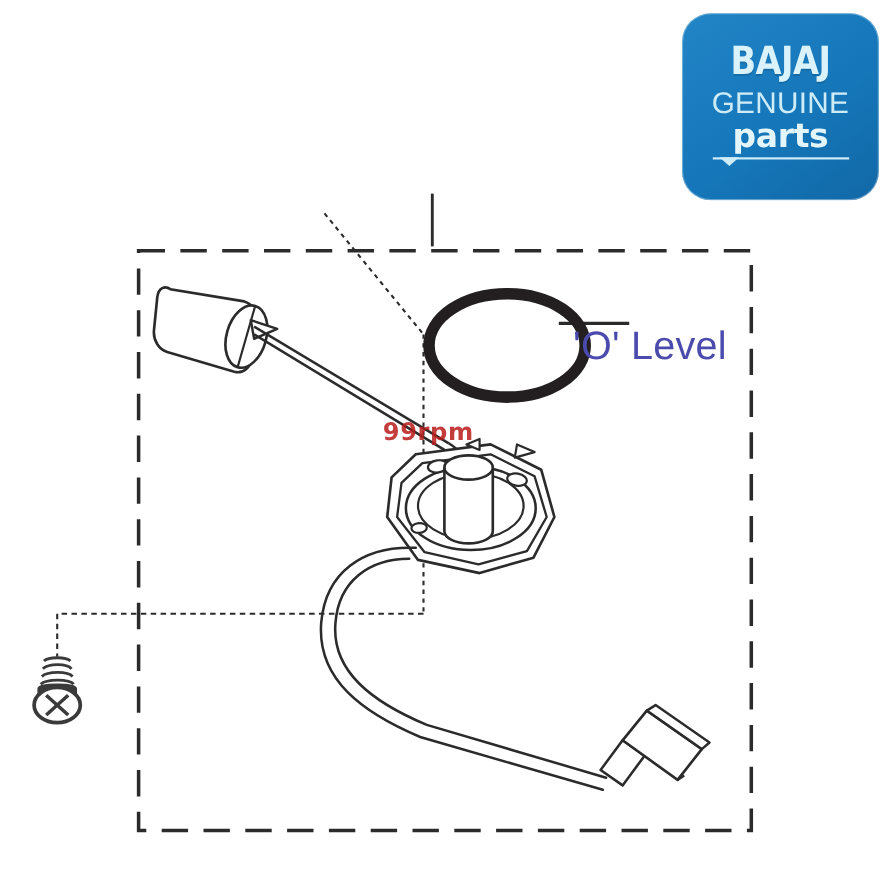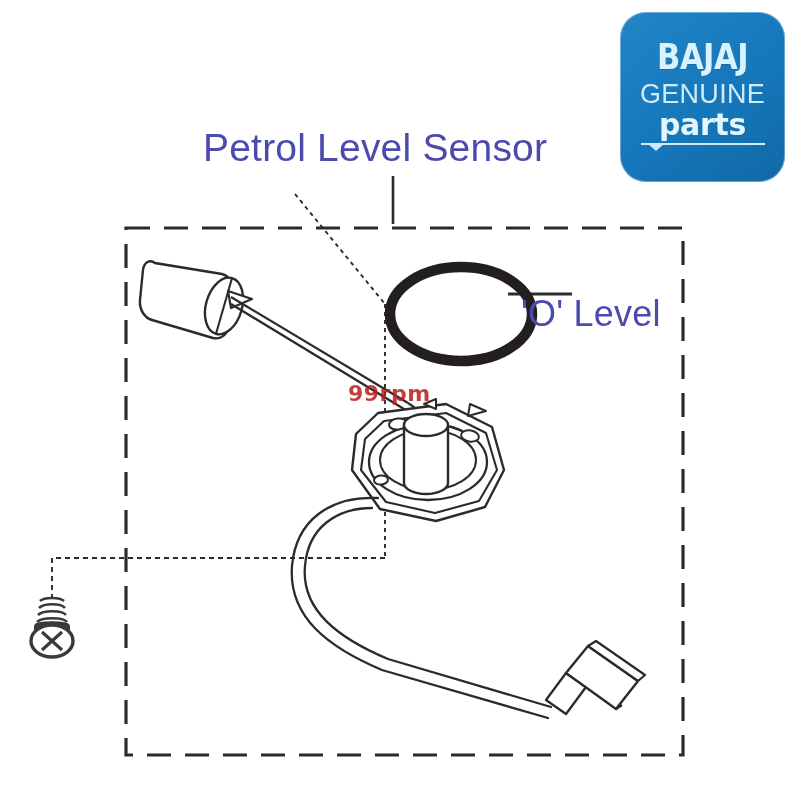--- a/index.html
+++ b/index.html
@@ -22,21 +22,21 @@
     left: 0;
     top: 0;
     width: 800px;
     height: 800px;
   }
   
   #brand-logo {
     position: absolute;
     left: 620px;
     top: 12px;
-    width: 165px;
+    width: 179px;
     height: 170px;
     border-radius: 26px;
     background: #1a7fc1;
     background-image: linear-gradient(145deg, #2285c6 0%, #1577ba 55%, #1268a6 100%);
     box-shadow: 0 0 0 1px rgba(255,255,255,0.35) inset;
     display: flex;
     flex-direction: column;
     align-items: center;
     justify-content: center;
     overflow: hidden;
@@ -258,21 +258,20 @@
       <ellipse cx="52" cy="641" rx="21" ry="16" fill="#ffffff" stroke="#3a3a3a" stroke-width="3.4"></ellipse>
 
       <line x1="42" y1="632" x2="62" y2="650" stroke="#3a3a3a" stroke-width="3.2"></line>
       <line x1="62" y1="632" x2="42" y2="650" stroke="#3a3a3a" stroke-width="3.2"></line>
     </g>
 
   </svg>
 
   <div id="watermark">99rpm</div>
 
-  <div class="callout" id="label-petrol-level-sensor">Petrol Level Sensor</div>
 
   <div class="callout" id="label-o-ring">'O' Level</div>
 
   <div id="brand-logo">
     <div class="logo-inner">
       <div class="logo-bajaj">BAJAJ</div>
       <div class="logo-genuine">GENUINE</div>
       <div class="logo-parts">parts</div>
       <div class="logo-rule">
         <div class="bar"></div>

